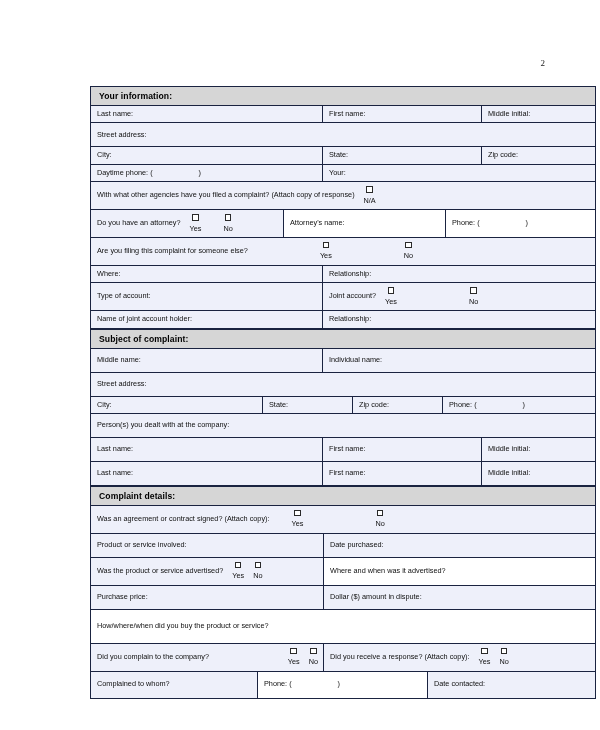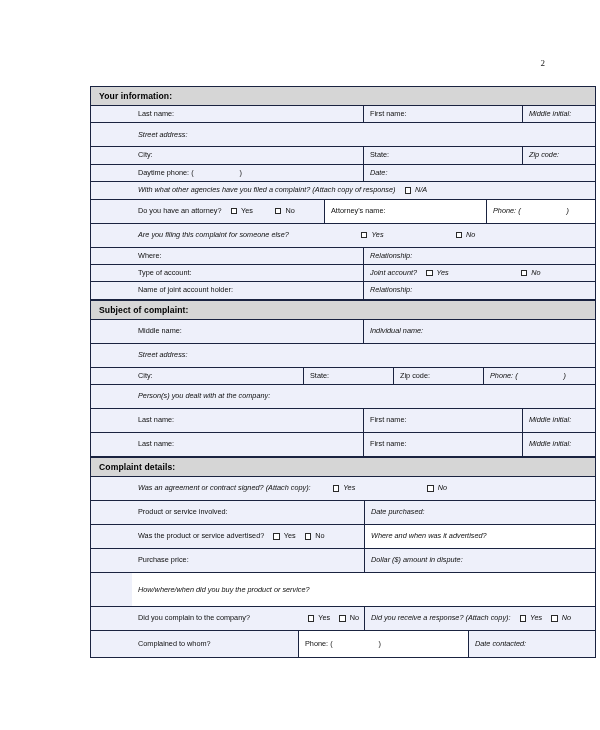--- a/index.html
+++ b/index.html
@@ -39,38 +39,37 @@
     box-sizing: border-box;
     background: #eef0fa;
     margin-left: 40px;
   }
   .row {
     display: flex;
     width: 100%;
     box-sizing: border-box;
     border-bottom: 1.3px solid #1a2340;
     background: #eef0fa;
-    padding-left: 41px;
   }
   .row.last { border-bottom: none; }
   .cell {
     box-sizing: border-box;
     padding: 4px 5px 4px 6px;
     font-size: 7.3px;
     line-height: 1.15;
     color: #0f0f0f;
     border-right: 1.3px solid #1a2340;
     display: flex;
     align-items: center;
     background: #eef0fa;
     min-height: 16px;
     white-space: nowrap;
     overflow: hidden;
   }
-  .cell.end { border-right: none; font-style: italic; }
+  .cell.end { border-right: none; }
   .cell.white { background: #ffffff; }
   .cell.tall { min-height: 23px; }
   .cell.xtall { min-height: 32px; align-items: center; padding-top: 5px; }
   .section-header {
     box-sizing: border-box;
     width: 100%;
     background: #d6d6d6;
     border-bottom: 1.5px solid #1a2340;
     padding: 4px 6px 4px 8px;
     font-size: 8.6px;
@@ -87,20 +86,21 @@
     background: #ffffff;
     box-sizing: border-box;
     vertical-align: middle;
     flex: 0 0 auto;
   }
   .opt {
     display: inline-flex;
     align-items: center;
     gap: 4px;
     white-space: nowrap;
+    flex-direction: column;
   }
   .gap-sm { width: 9px; flex: 0 0 auto; }
   .gap-md { width: 22px; flex: 0 0 auto; }
   .gap-lg { width: 46px; flex: 0 0 auto; }
   .gap-xl { width: 72px; flex: 0 0 auto; }
   .spacer { flex: 1 1 auto; }
 </style>
 </head>
 <body>
 
@@ -142,21 +142,21 @@
       </div>
     </div>
 
     <div class="row">
       <div class="cell" style="width:232px">
         <span class="lbl">Daytime phone: (</span>
         <span class="gap-lg"></span>
         <span class="lbl">)</span>
       </div>
       <div class="cell end" style="flex:1">
-        <span class="lbl">Date:</span>
+        <span class="lbl">Your:</span>
       </div>
     </div>
 
     <div class="row">
       <div class="cell end" style="width:100%">
         <span class="lbl">With what other agencies have you filed a complaint? (Attach copy of response)</span>
         <span class="gap-sm"></span>
         <span class="opt">
           <span class="cb"></span>
           <span class="lbl">N/A</span>

